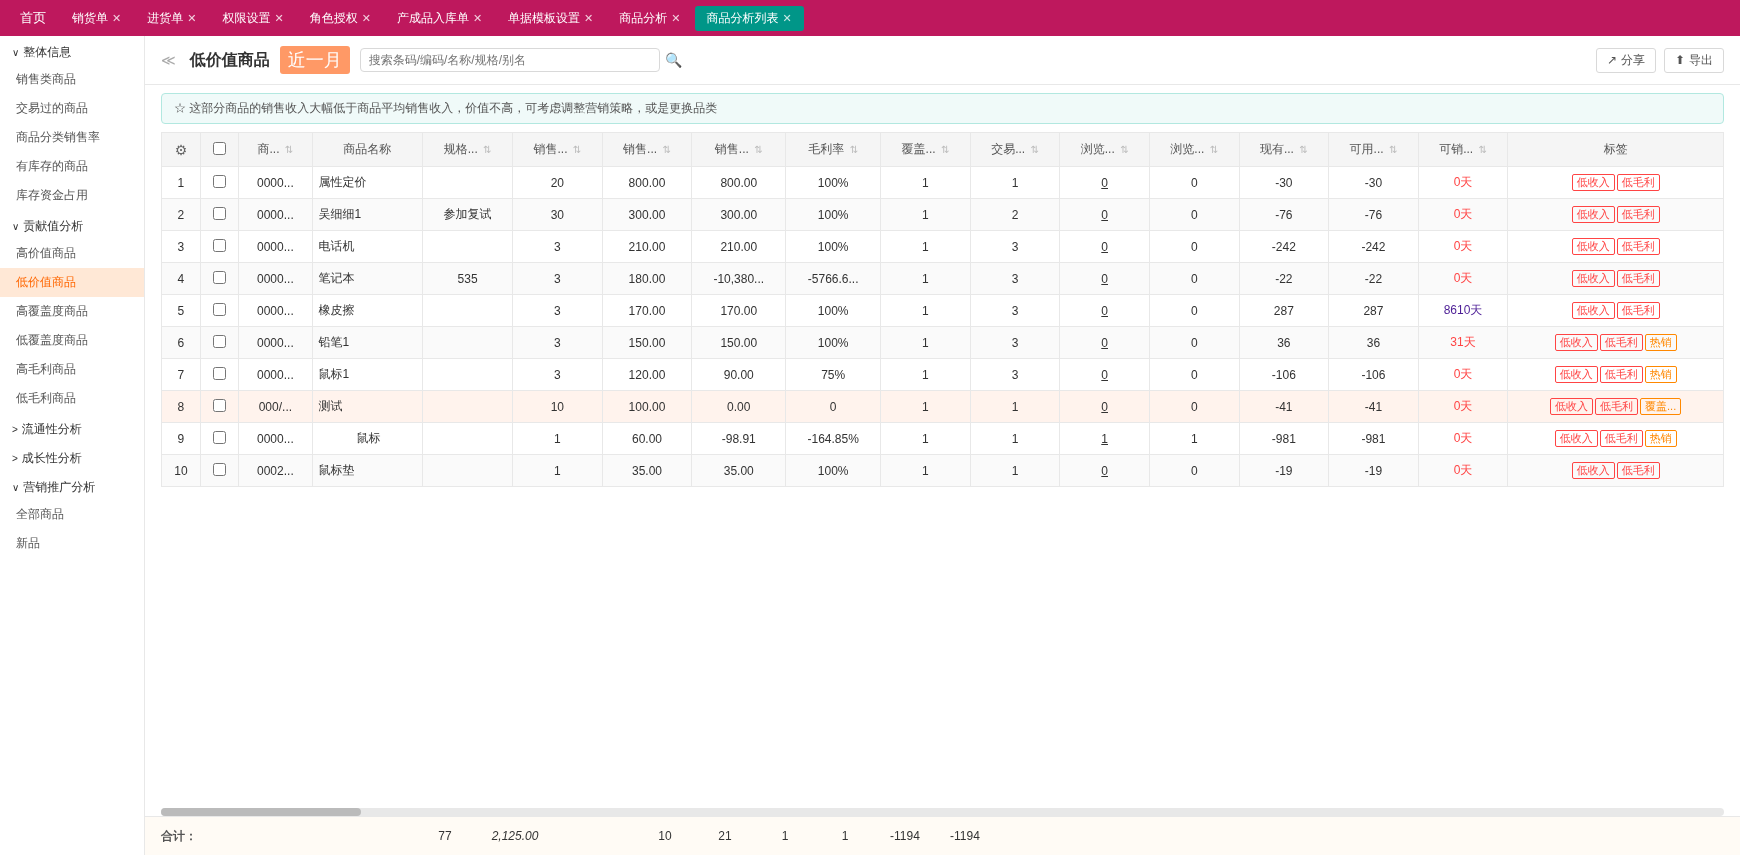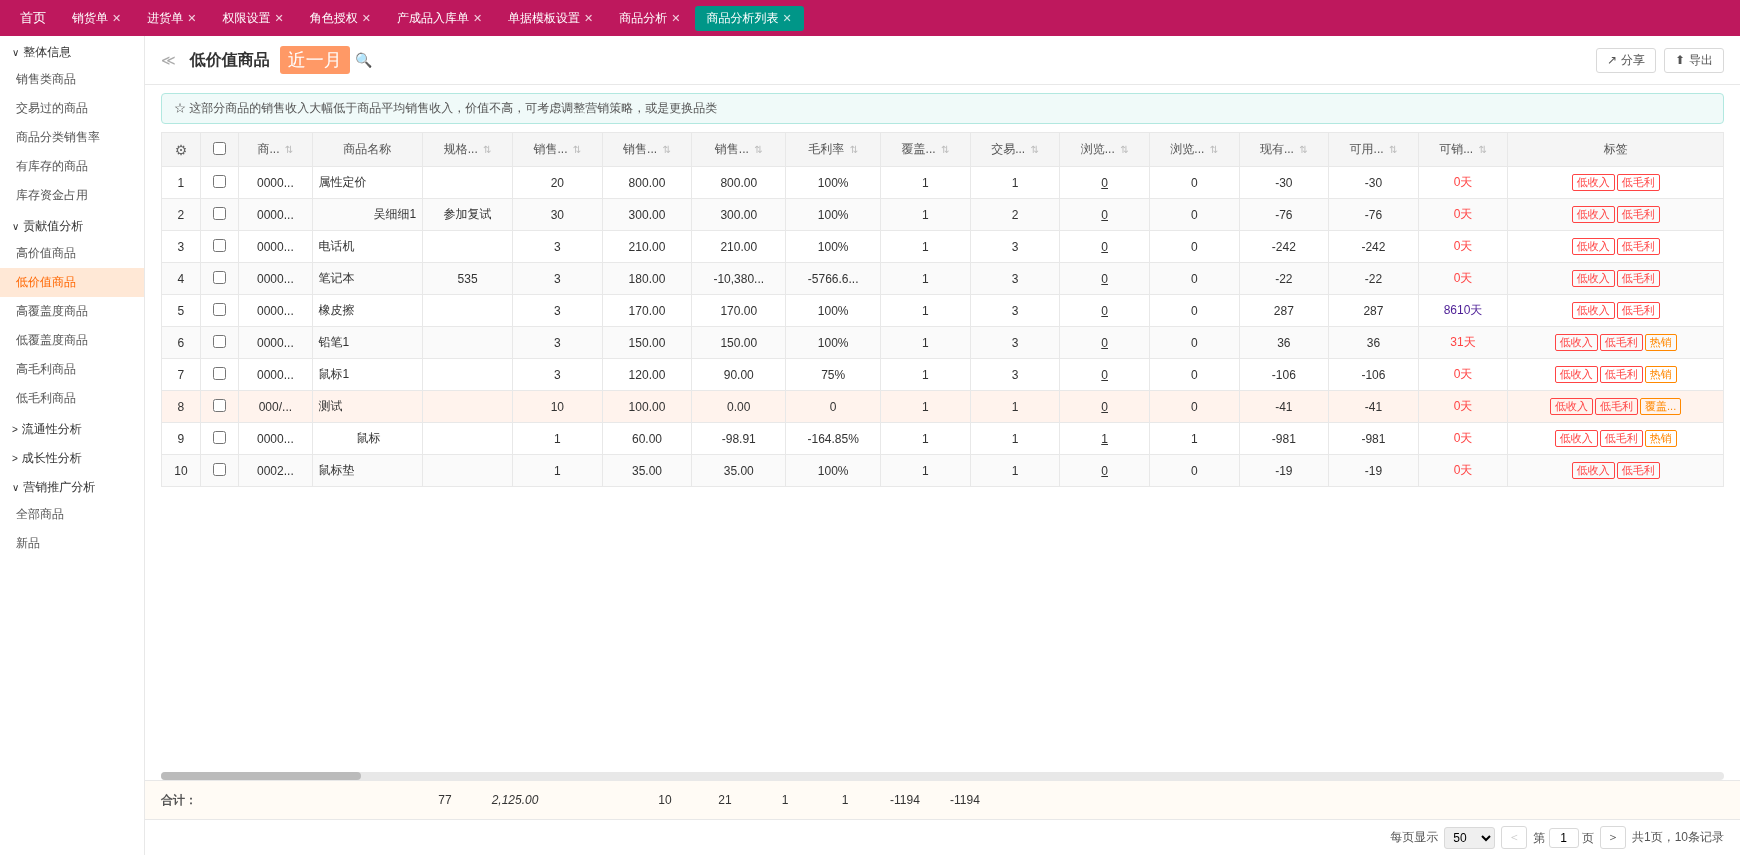--- a/index.html
+++ b/index.html
@@ -358,20 +358,21 @@
     <div class="sidebar-item">全部商品</div>
     <div class="sidebar-item">新品</div>
   </div>
 
   <div class="content-area">
 
     <div class="content-header">
       <button class="collapse-btn">≪</button>
       <span class="page-title">低价值商品</span>
       <button class="tag-btn">近一月</button>
+      <input class="search-box" type="text" placeholder="搜索条码/编码/名称/规格/别名" style="">
       <button class="search-icon-btn">🔍</button>
       <div class="header-actions">
         <button class="action-btn">
           <span>↗</span>
           <span>分享</span>
         </button>
         <button class="action-btn">
           <span>⬆</span>
           <span>导出</span>
         </button>
@@ -465,21 +466,21 @@
     <td>0</td>
     <td>-30</td>
     <td>-30</td>
     <td style="color:#ff4444">0天</td>
     <td><span class="tag-badge tag-red">低收入</span><span class="tag-badge tag-red">低毛利</span></td>
   </tr>
             <tr>
     <td>2</td>
     <td><input type="checkbox" style=""></td>
     <td>0000...</td>
-    <td style="text-align:right;">吴细细1</td>
+    <td style="text-align:left;">吴细细1</td>
     <td>参加复试</td>
     <td>30</td>
     <td>300.00</td>
     <td>300.00</td>
     <td>100%</td>
     <td>1</td>
     <td>2</td>
     <td><a href="#" class="link-underline">0</a></td>
     <td>0</td>
     <td>-76</td>
@@ -656,30 +657,14 @@
         <span class="footer-val" style="min-width:80px;"></span>
         <span class="footer-val" style="min-width:60px;">10</span>
         <span class="footer-val" style="min-width:60px;">21</span>
         <span class="footer-val" style="min-width:60px;">1</span>
         <span class="footer-val" style="min-width:60px;">1</span>
         <span class="footer-val" style="min-width:60px;">-1194</span>
         <span class="footer-val" style="min-width:60px;">-1194</span>
       </div>
     </div>
 
-    <div class="pagination-bar">
-      <span class="page-size-label">每页显示</span>
-      <select class="page-size-select">
-        <option>50</option>
-        <option>100</option>
-        <option>200</option>
-      </select>
-      <button class="page-btn" disabled="">＜</button>
-      <span class="page-info">
-        <span>第</span>
-        <input class="page-num-input" value="1" style="">
-        <span>页</span>
-      </span>
-      <button class="page-btn">＞</button>
-      <span class="total-info">共1页，10条记录</span>
-    </div>
   </div>
 </div>
 
 </body></html>

